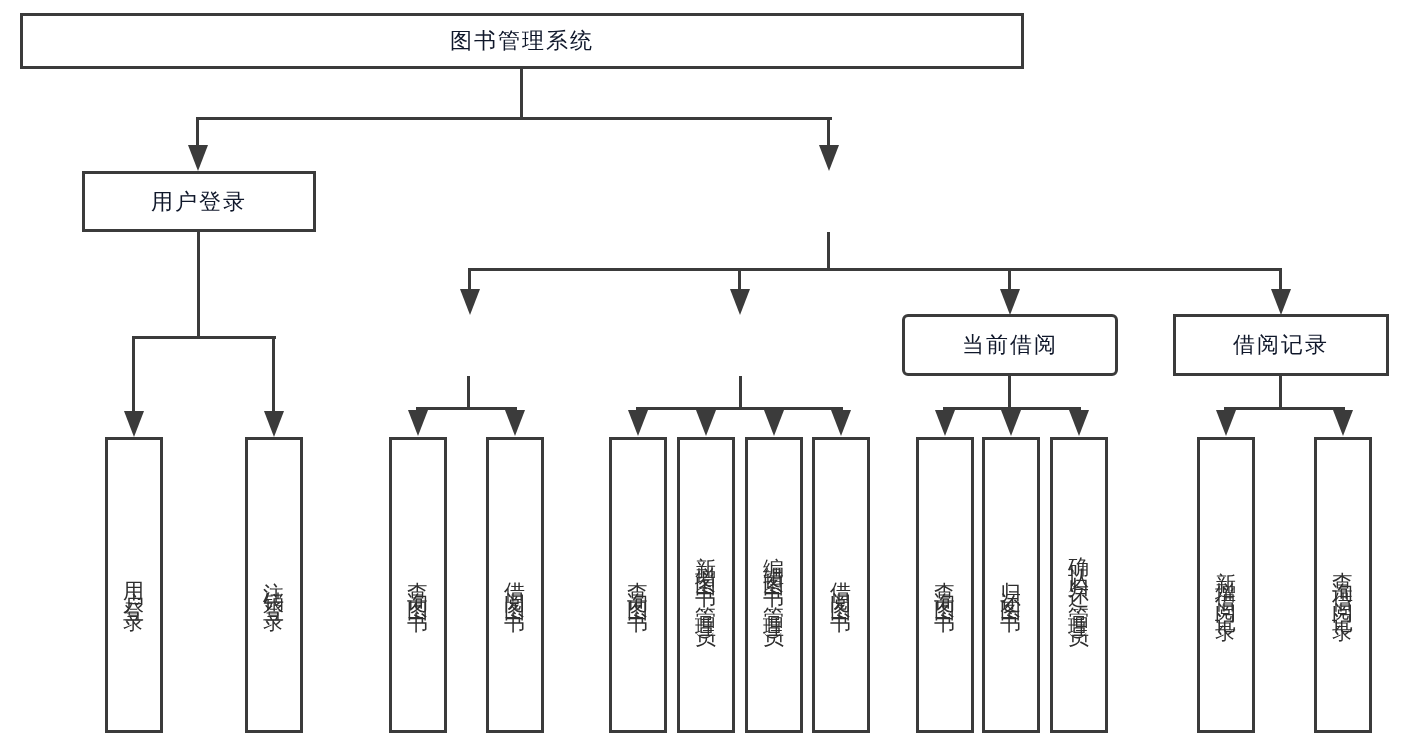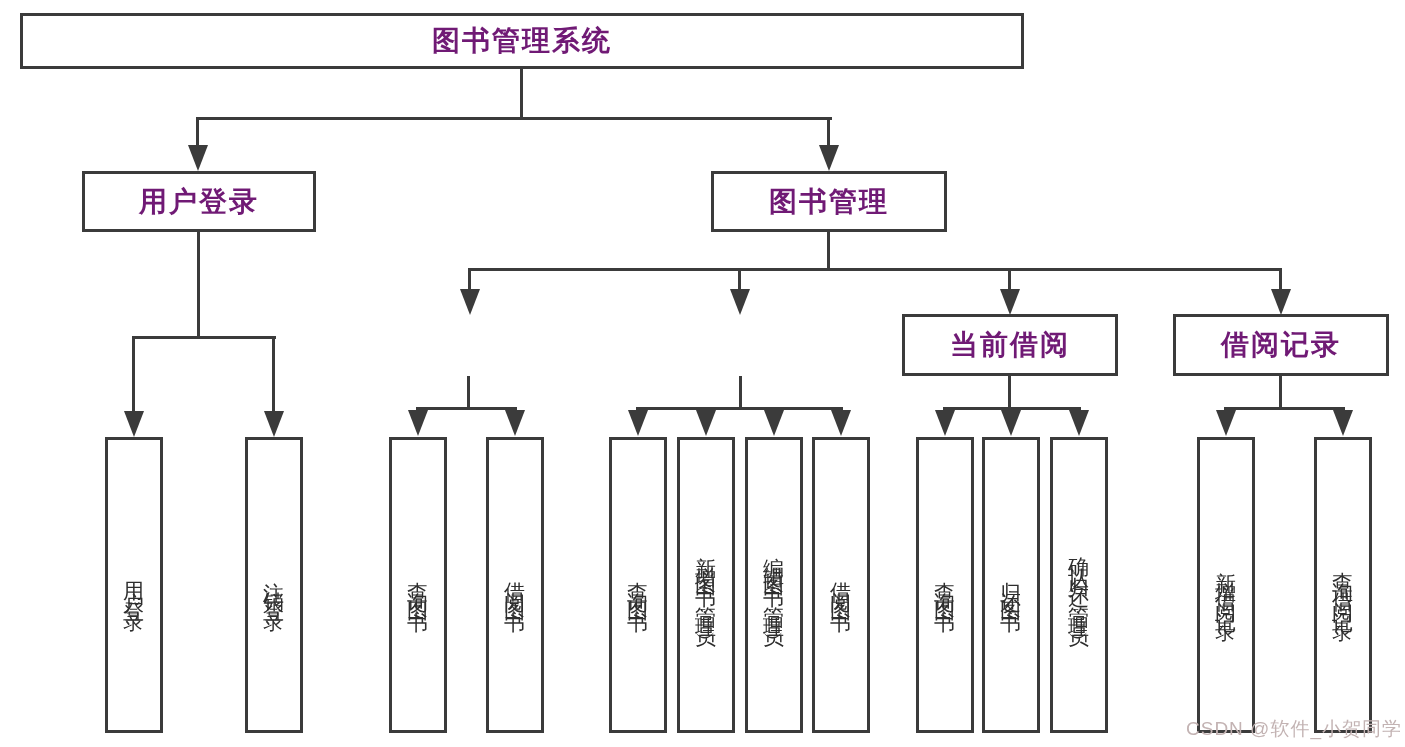--- a/index.html
+++ b/index.html
@@ -3,21 +3,21 @@
 <meta charset="utf-8">
 <style>
   html,body{margin:0;padding:0;background:#ffffff;}
   #stage{
     position:relative;width:1405px;height:747px;background:#ffffff;overflow:hidden;
     font-family:"Liberation Sans","DejaVu Sans",sans-serif;color:#2e2e2e;
   }
   .box{
     position:absolute;box-sizing:border-box;background:#ffffff;
     border:3px solid #3b3b3b;display:flex;align-items:center;justify-content:center;
-    font-size:28px;letter-spacing:2px;color:#701a75;white-space:nowrap;z-index:2;font-weight:bold;
+    font-size:22px;letter-spacing:2px;color:#0f172a;white-space:nowrap;z-index:2;
   }
   .leaf{
     position:absolute;box-sizing:border-box;background:#ffffff;
     border:3px solid #3b3b3b;display:flex;align-items:center;justify-content:center;
     writing-mode:vertical-rl;text-orientation:mixed;
     font-size:21px;letter-spacing:10px;color:#2e2e2e;z-index:2;line-height:1;
   }
   .hline{position:absolute;height:3px;background:#3b3b3b;z-index:1;}
   .vline{position:absolute;width:3px;background:#3b3b3b;z-index:1;}
   .arrow{
@@ -38,41 +38,40 @@
   <div class="box" style="left:20px;top:13px;width:1004px;height:56px;">图书管理系统</div>
 
   <div class="vline" style="left:520px;top:68px;height:51px;"></div>
   <div class="hline" style="left:196px;top:117px;width:636px;"></div>
   <div class="vline" style="left:196px;top:117px;height:31px;"></div>
   <div class="arrow" style="left:188px;top:145px;"></div>
   <div class="vline" style="left:827px;top:117px;height:31px;"></div>
   <div class="arrow" style="left:819px;top:145px;"></div>
 
   <div class="box" style="left:82px;top:171px;width:234px;height:61px;">用户登录</div>
-  <div class="box" style="left:711px;top:171px;width:236px;height:61px;">图书管理</div>
 
   <div class="vline" style="left:197px;top:232px;height:107px;"></div>
   <div class="hline" style="left:132px;top:336px;width:144px;"></div>
   <div class="vline" style="left:132px;top:336px;height:77px;"></div>
   <div class="arrow" style="left:124px;top:411px;"></div>
   <div class="vline" style="left:272px;top:336px;height:77px;"></div>
   <div class="arrow" style="left:264px;top:411px;"></div>
 
   <div class="vline" style="left:827px;top:232px;height:38px;"></div>
   <div class="hline" style="left:468px;top:268px;width:814px;"></div>
   <div class="vline" style="left:468px;top:268px;height:24px;"></div>
   <div class="arrow" style="left:460px;top:289px;"></div>
   <div class="vline" style="left:738px;top:268px;height:24px;"></div>
   <div class="arrow" style="left:730px;top:289px;"></div>
   <div class="vline" style="left:1008px;top:268px;height:24px;"></div>
   <div class="arrow" style="left:1000px;top:289px;"></div>
   <div class="vline" style="left:1279px;top:268px;height:24px;"></div>
   <div class="arrow" style="left:1271px;top:289px;"></div>
 
-  <div class="box" style="left:902px;top:314px;width:216px;height:62px;">当前借阅</div>
+  <div class="box" style="left:902px;top:314px;width:216px;height:62px;border-radius:6px;">当前借阅</div>
   <div class="box" style="left:1173px;top:314px;width:216px;height:62px;">借阅记录</div>
 
   <div class="vline" style="left:467px;top:376px;height:33px;"></div>
   <div class="hline" style="left:416px;top:407px;width:101px;"></div>
   <div class="arrow" style="left:408px;top:410px;"></div>
   <div class="arrow" style="left:505px;top:410px;"></div>
 
   <div class="vline" style="left:739px;top:376px;height:33px;"></div>
   <div class="hline" style="left:636px;top:407px;width:207px;"></div>
   <div class="arrow" style="left:628px;top:410px;"></div>
@@ -102,15 +101,14 @@
   <div class="leaf" style="left:745px;top:437px;width:58px;height:296px;">编辑图书（管理员）</div>
   <div class="leaf" style="left:812px;top:437px;width:58px;height:296px;">借阅图书</div>
 
   <div class="leaf" style="left:916px;top:437px;width:58px;height:296px;">查询图书</div>
   <div class="leaf" style="left:982px;top:437px;width:58px;height:296px;">归还图书</div>
   <div class="leaf" style="left:1050px;top:437px;width:58px;height:296px;">确认归还（管理员）</div>
 
   <div class="leaf" style="left:1197px;top:437px;width:58px;height:296px;">新增借阅记录</div>
   <div class="leaf" style="left:1314px;top:437px;width:58px;height:296px;">查询借阅记录</div>
 
-  <div class="watermark">CSDN @软件_小贺同学</div>
 
 </div>
 
 </body></html>

